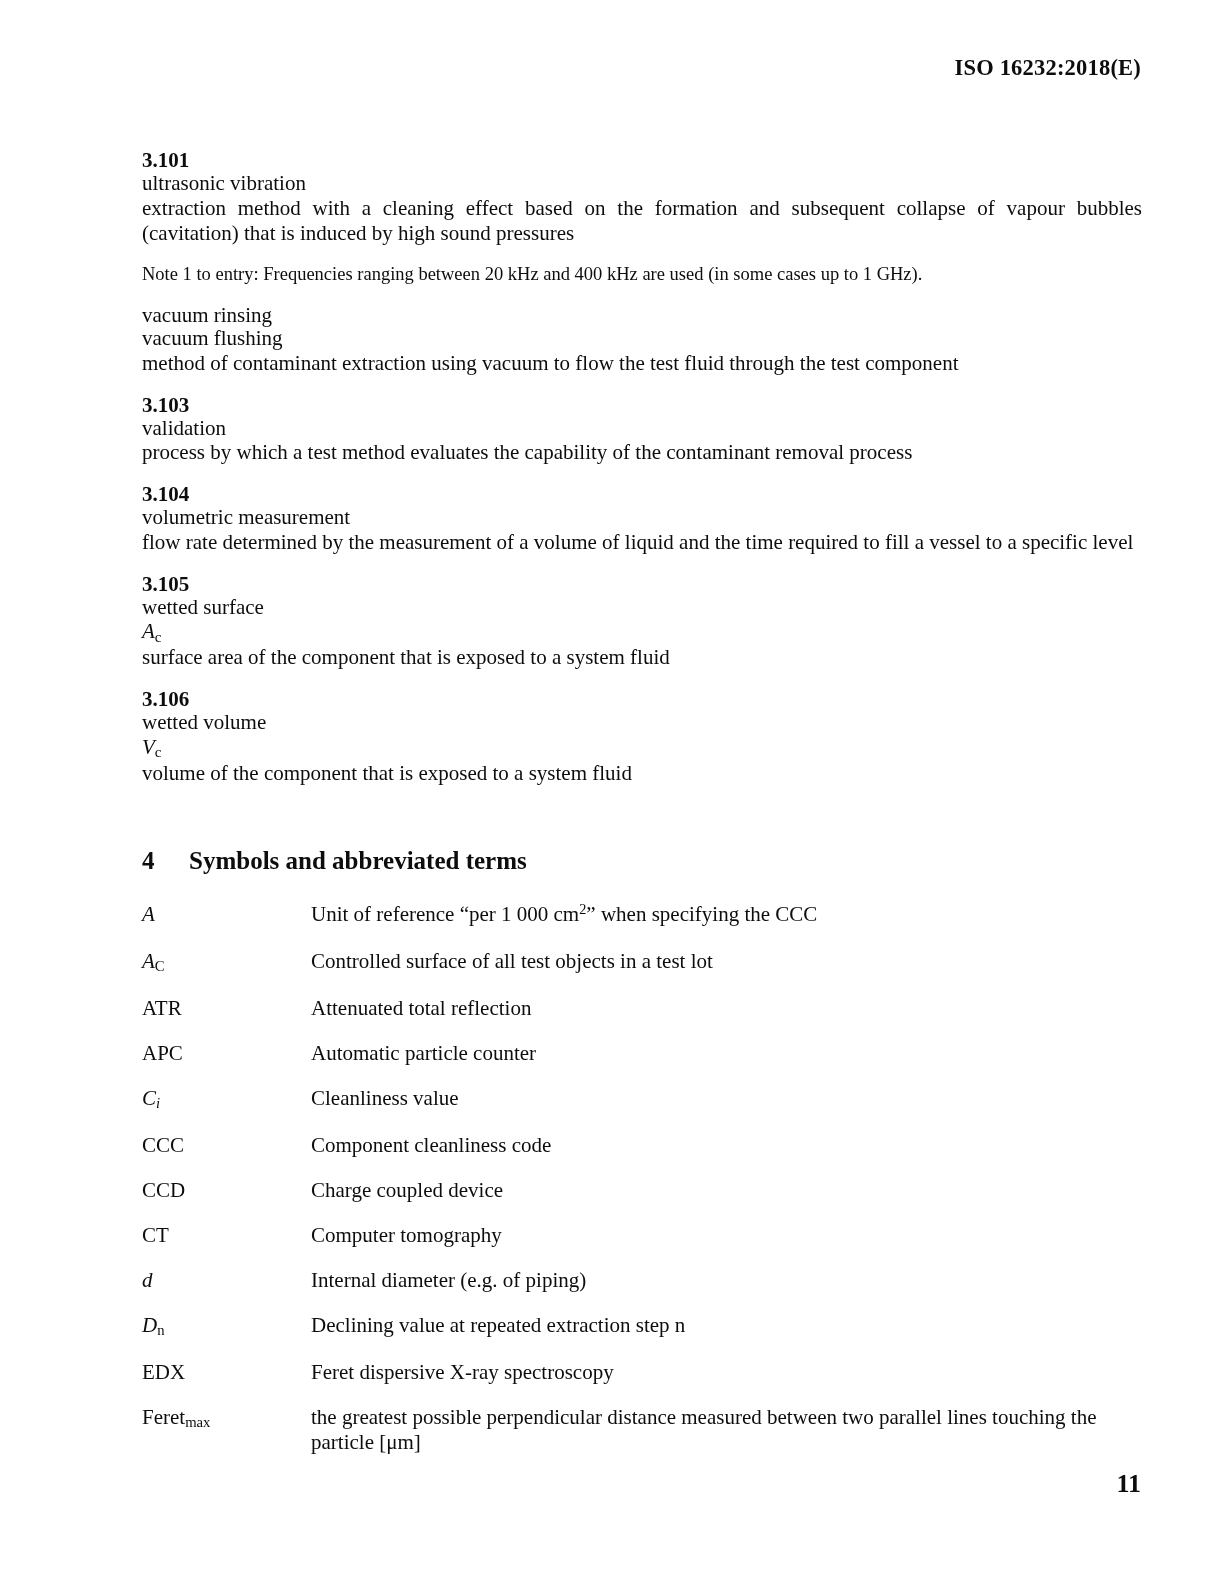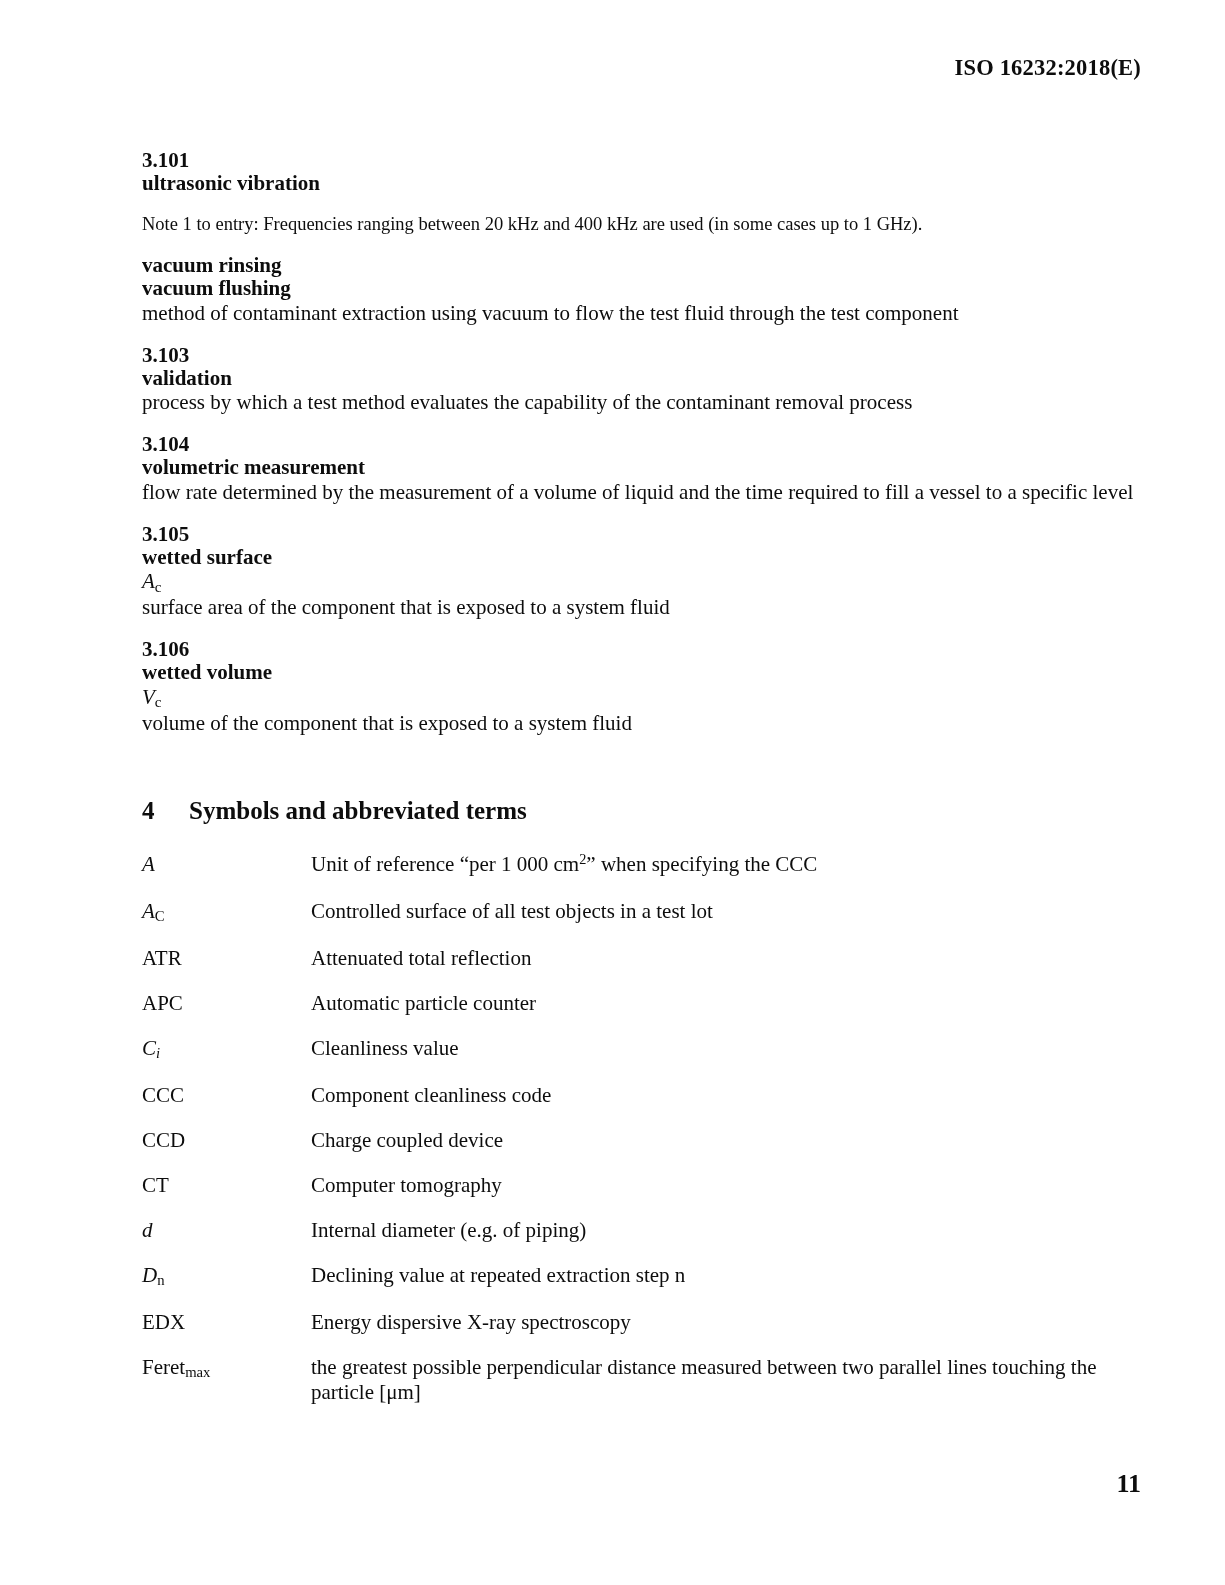--- a/index.html
+++ b/index.html
@@ -37,21 +37,21 @@
   .entry {
     margin-bottom: 17px;
   }
   .term-num {
     font-size: 21px;
     font-weight: bold;
     line-height: 24px;
   }
   .term-name {
     font-size: 21px;
-    font-weight: bold;
+    font-weight: normal;
     line-height: 23.5px;
   }
   .term-sym {
     font-size: 21px;
     line-height: 24px;
     font-style: italic;
   }
   .term-sym sub {
     font-style: normal;
     font-size: 0.72em;
@@ -138,20 +138,21 @@
 
 <div class="page">
 
   <div class="header">ISO 16232:2018(E)</div>
 
   <div class="content">
 
     <div class="entry">
       <div class="term-num">3.101</div>
       <div class="term-name">ultrasonic vibration</div>
+      <div class="term-def">extraction method with a cleaning effect based on the formation and subsequent collapse of vapour bubbles (cavitation) that is induced by high sound pressures</div>
       <div class="note">Note 1 to entry: Frequencies ranging between 20 kHz and 400 kHz are used (in some cases up to 1 GHz).</div>
     </div>
 
     <div class="entry">
       <div class="term-name">vacuum rinsing</div>
       <div class="term-name">vacuum flushing</div>
       <div class="term-def nojust">method of contaminant extraction using vacuum to flow the test fluid through the test component</div>
     </div>
 
     <div class="entry">
@@ -221,21 +222,21 @@
           <tr>
             <td class="sym"><i>d</i></td>
             <td class="desc">Internal diameter (e.g. of piping)</td>
           </tr>
           <tr>
             <td class="sym"><i>D</i><sub>n</sub></td>
             <td class="desc">Declining value at repeated extraction step n</td>
           </tr>
           <tr>
             <td class="sym"><span>EDX</span></td>
-            <td class="desc">Energy dispersive X-ray spectroscopy</td>
+            <td class="desc">Feret dispersive X-ray spectroscopy</td>
           </tr>
           <tr>
             <td class="sym"><span>Feret</span><sub>max</sub></td>
             <td class="desc desc-two">the greatest possible perpendicular distance measured between two parallel lines touching the particle [μm]</td>
           </tr>
         </tbody>
     </table>
 
   </div>
 

